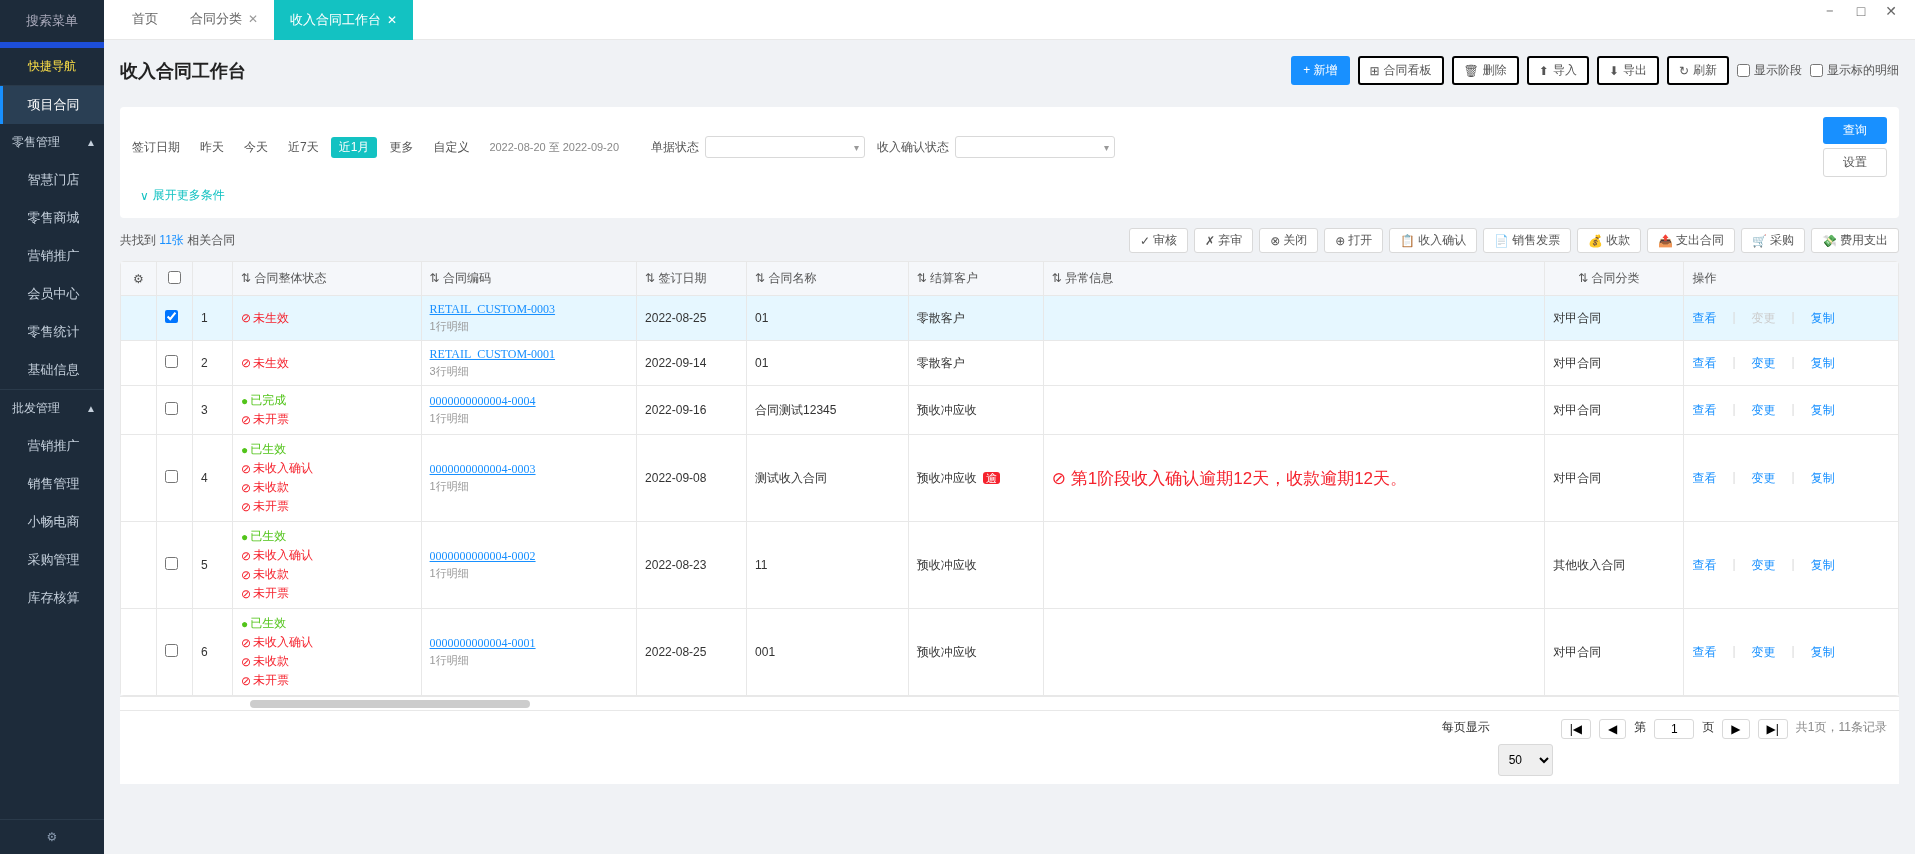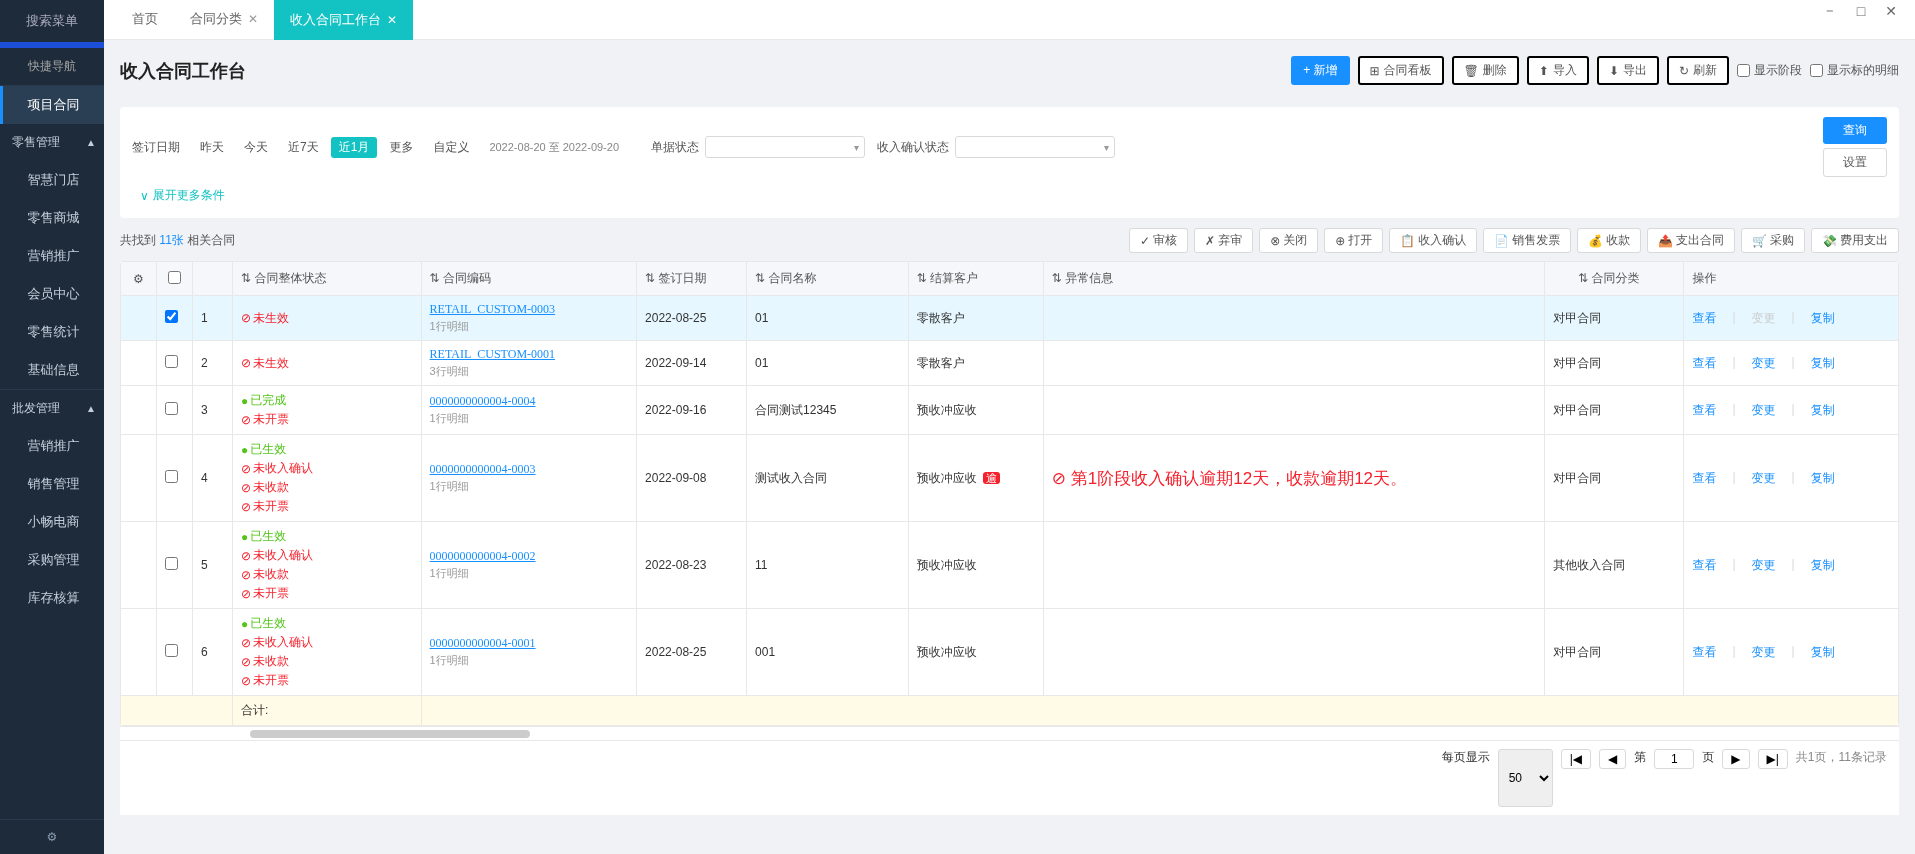--- a/index.html
+++ b/index.html
@@ -1,21 +1,21 @@
 <!DOCTYPE html>
 <html><head>
   <meta charset="utf-8">
   <style>
     * { box-sizing: border-box; margin: 0; padding: 0; }
     body { font-family: 'Microsoft YaHei', Arial, sans-serif; font-size: 12px; background: #f0f2f5; color: #333; display: flex; height: 854px; overflow: hidden; }
 
     
     .sidebar { width: 104px; background: #1d2b3a; display: flex; flex-direction: column; height: 100%; flex-shrink: 0; }
     .sidebar-search { padding: 12px 8px; color: #aab; font-size: 13px; border-bottom: 6px solid #1d4ed8; cursor: pointer; text-align: center; }
-    .sidebar-quick { padding: 10px 8px; color: #a3a3a3; font-size: 12px; border-bottom: 1px solid #2a3a4a; text-align: center; }
+    .sidebar-quick { padding: 10px 8px; color: #fde047; font-size: 12px; border-bottom: 1px solid #2a3a4a; text-align: center; }
     .sidebar-item { padding: 10px 8px; color: #c5d0dc; font-size: 13px; text-align: center; cursor: pointer; border-left: 3px solid transparent; }
     .sidebar-item.active { background: #2a3f54; border-left: 3px solid #1890ff; color: #fff; }
     .sidebar-item-with-arrow { display: flex; align-items: center; justify-content: space-between; padding: 10px 8px 10px 12px; color: #c5d0dc; cursor: pointer; }
     .arrow-icon { font-size: 10px; }
     .sidebar-bottom { margin-top: auto; padding: 10px 8px; color: #8a9bb0; text-align: center; cursor: pointer; border-top: 1px solid #2a3a4a; }
     .sidebar-divider { height: 1px; background: #2a3a4a; }
 
     
     .main { flex: 1; display: flex; flex-direction: column; overflow: hidden; }
 
@@ -77,21 +77,21 @@
     .action-link { color: #1890ff; cursor: pointer; }
     .action-link.disabled { color: #ccc; cursor: default; }
     .action-link-separator { color: #d9d9d9; }
     .error-text { color: #f5222d; font-size: 17px; }
 
     
     .summary-row td { background: #fffbe6; font-weight: 500; }
 
     
     .pagination { display: flex; align-items: flex-start; justify-content: flex-end; padding: 8px 12px; background: #fff; border-top: 1px solid #e8e8e8; gap: 8px; font-size: 12px; }
-    .page-size-select { border: 1px solid #d9d9d9; border-radius: 3px; padding: 20px 6px; font-size: 12px; }
+    .page-size-select { border: 1px solid #d9d9d9; border-radius: 3px; padding: 7px 6px; font-size: 12px; margin-top: 25px; }
     .page-btn { padding: 2px 8px; border: 1px solid #d9d9d9; border-radius: 3px; background: #fff; cursor: pointer; font-size: 12px; }
     .page-btn:disabled { color: #ccc; cursor: default; }
     .page-input { width: 40px; border: 1px solid #d9d9d9; border-radius: 3px; padding: 2px 4px; text-align: center; font-size: 12px; }
     .page-info { color: #888; }
 
     
     .table-scroll { overflow-x: auto; }
     ::-webkit-scrollbar { width: 6px; height: 6px; }
     ::-webkit-scrollbar-track { background: #f1f1f1; }
     ::-webkit-scrollbar-thumb { background: #ccc; border-radius: 3px; }
@@ -546,25 +546,20 @@
               <div class="action-links">
                 <span class="action-link">查看</span>
                 <span class="action-link-separator">|</span>
                 <span class="action-link">变更</span>
                 <span class="action-link-separator">|</span>
                 <span class="action-link">复制</span>
               </div>
             </td>
           </tr>
 
-          <tr class="summary-row">
-            <td colspan="3"></td>
-            <td>合计:</td>
-            <td colspan="7"></td>
-          </tr>
         </tbody>
       </table>
     </div>
 
     <div style="background:#fff; height:14px; border-top:1px solid #e8e8e8; position:relative;">
       <div style="position:absolute; left:130px; width:280px; height:8px; top:3px; background:#ccc; border-radius:4px; cursor:pointer;"></div>
     </div>
 
     <div class="pagination">
       <span>每页显示</span>

